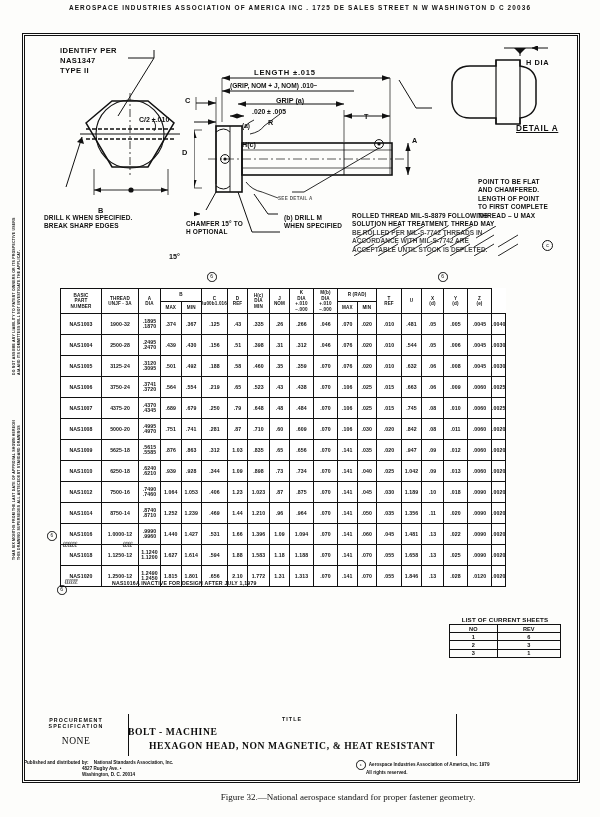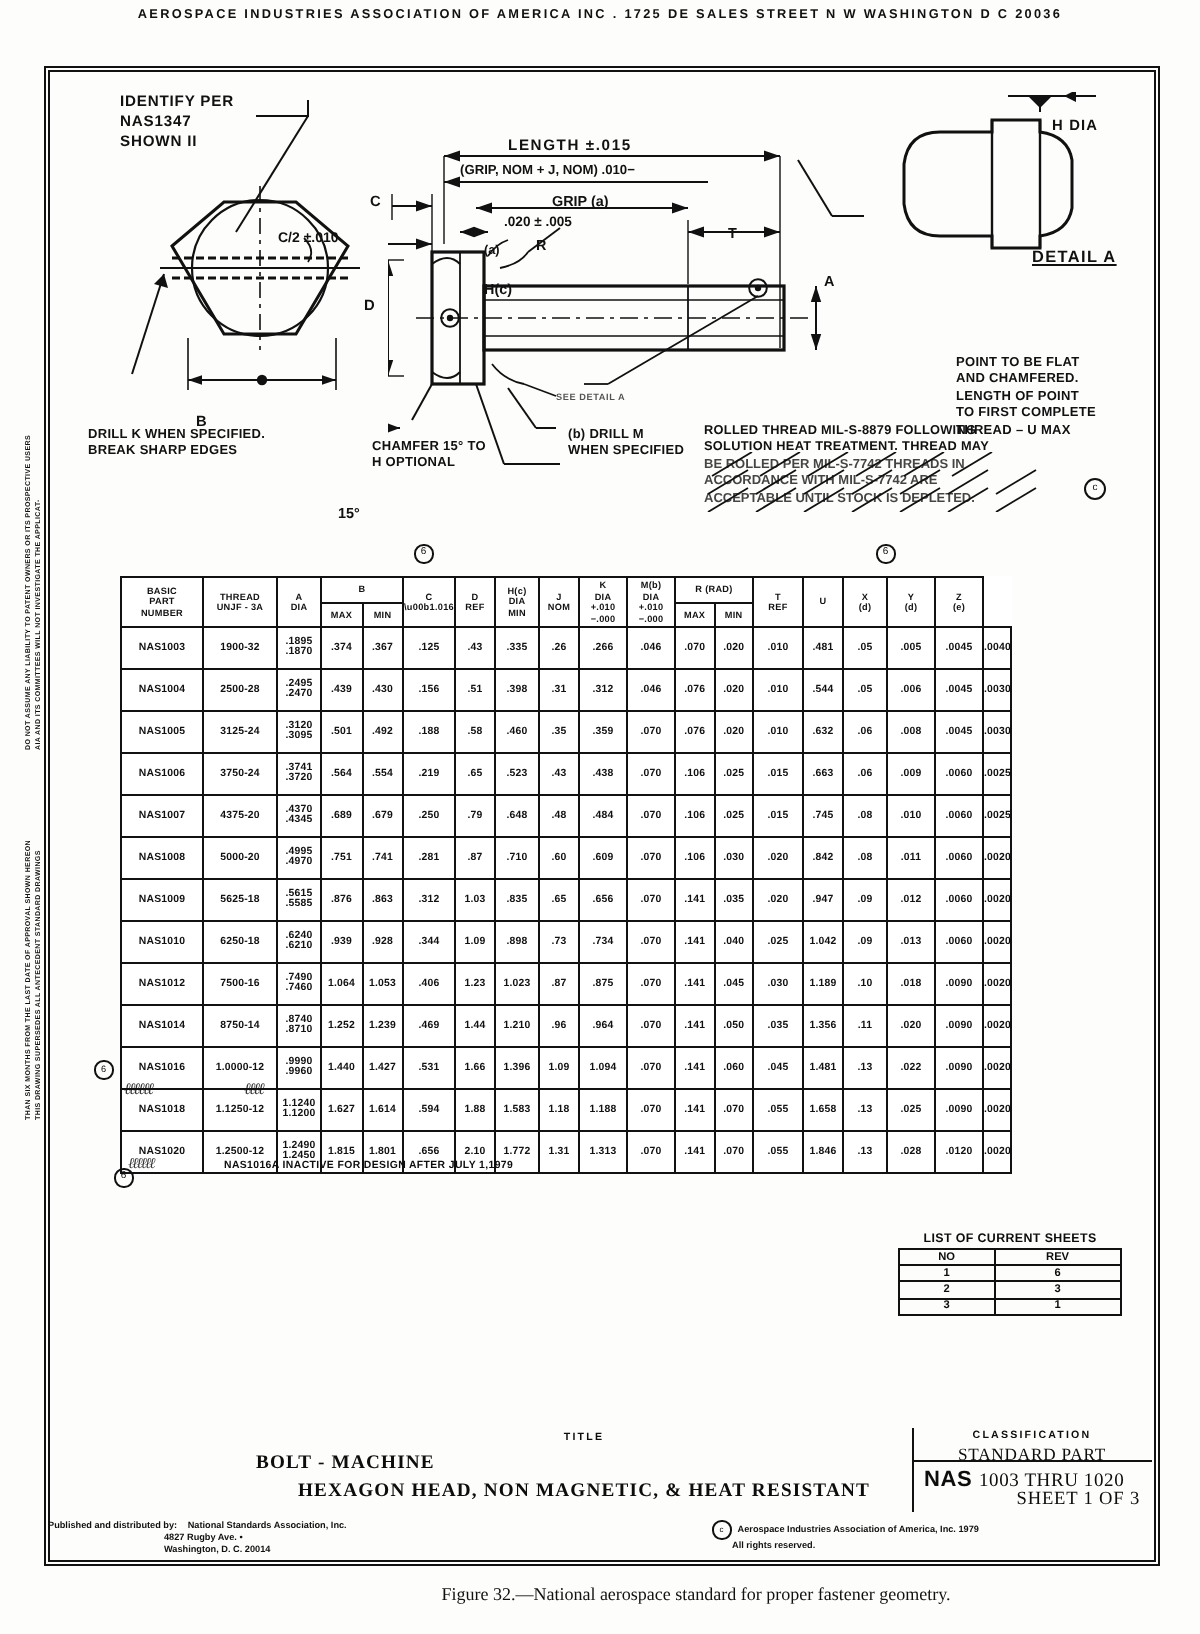--- a/index.html
+++ b/index.html
@@ -145,21 +145,21 @@
     
     
     
   </div>
 
   <div class="draw">
 
     <div class="lbl ident">
       <div>IDENTIFY PER</div>
       <div>NAS1347</div>
-      <div>SHOWN  II</div>
+      <div>TYPE  II</div>
     </div>
 
     <svg class="ln" style="left:0;top:0;width:548px;height:222px;background:none;">
       <polyline points="102,22 128,22 128,14" fill="none" stroke="#111" stroke-width="1"></polyline>
       <line x1="128" y1="22" x2="92" y2="80" stroke="#111" stroke-width="1"></line>
     </svg>
 
     <svg class="hexsvg" width="130" height="120" viewBox="0 0 130 120">
       <polygon points="22,32 48,10 84,10 110,32 84,76 48,76" fill="none" stroke="#111" stroke-width="1.5"></polygon>
       <circle cx="66" cy="43" r="34" fill="none" stroke="#111" stroke-width="1.1"></circle>
@@ -704,34 +704,29 @@
       <tr>
         <td>3</td>
         <td>1</td>
       </tr>
     </tbody>
       </table>
   </div>
 
   <div class="tb">
     <div class="tb-row2">
+      <div class="cellA">
+        <div class="mini l1">PROCUREMENT</div>
+        <div class="mini">SPECIFICATION</div>
+        <div class="val">NONE</div>
+      </div>
       <div class="cellB">
         <div class="mini" style="margin-top:2px;">TITLE</div>
         <div class="ttl">BOLT  -  MACHINE</div>
         <div class="ttl2">HEXAGON HEAD, NON MAGNETIC, &amp; HEAT RESISTANT</div>
-      </div>
-      <div class="cellC">
-        <div class="mini" style="margin-top:1px;">CLASSIFICATION</div>
-        <div class="cls">STANDARD PART</div>
-        <div class="divh"></div>
-        <div class="nas">
-          <span>NAS</span>
-          <span class="nasr">1003 THRU 1020</span>
-        </div>
-        <div class="sheet">SHEET 1 OF 3</div>
       </div>
     </div>
   </div>
 
   <div class="foot">
     <div class="lf">
       <div><b>Published and distributed by:</b>
         <b style="margin-left:4px;">National Standards Association, Inc.</b></div>
       <div style="margin-left:58px;"><b>4827 Rugby Ave.  •</b></div>
       <div style="margin-left:58px;"><b>Washington, D. C. 20014</b></div>

